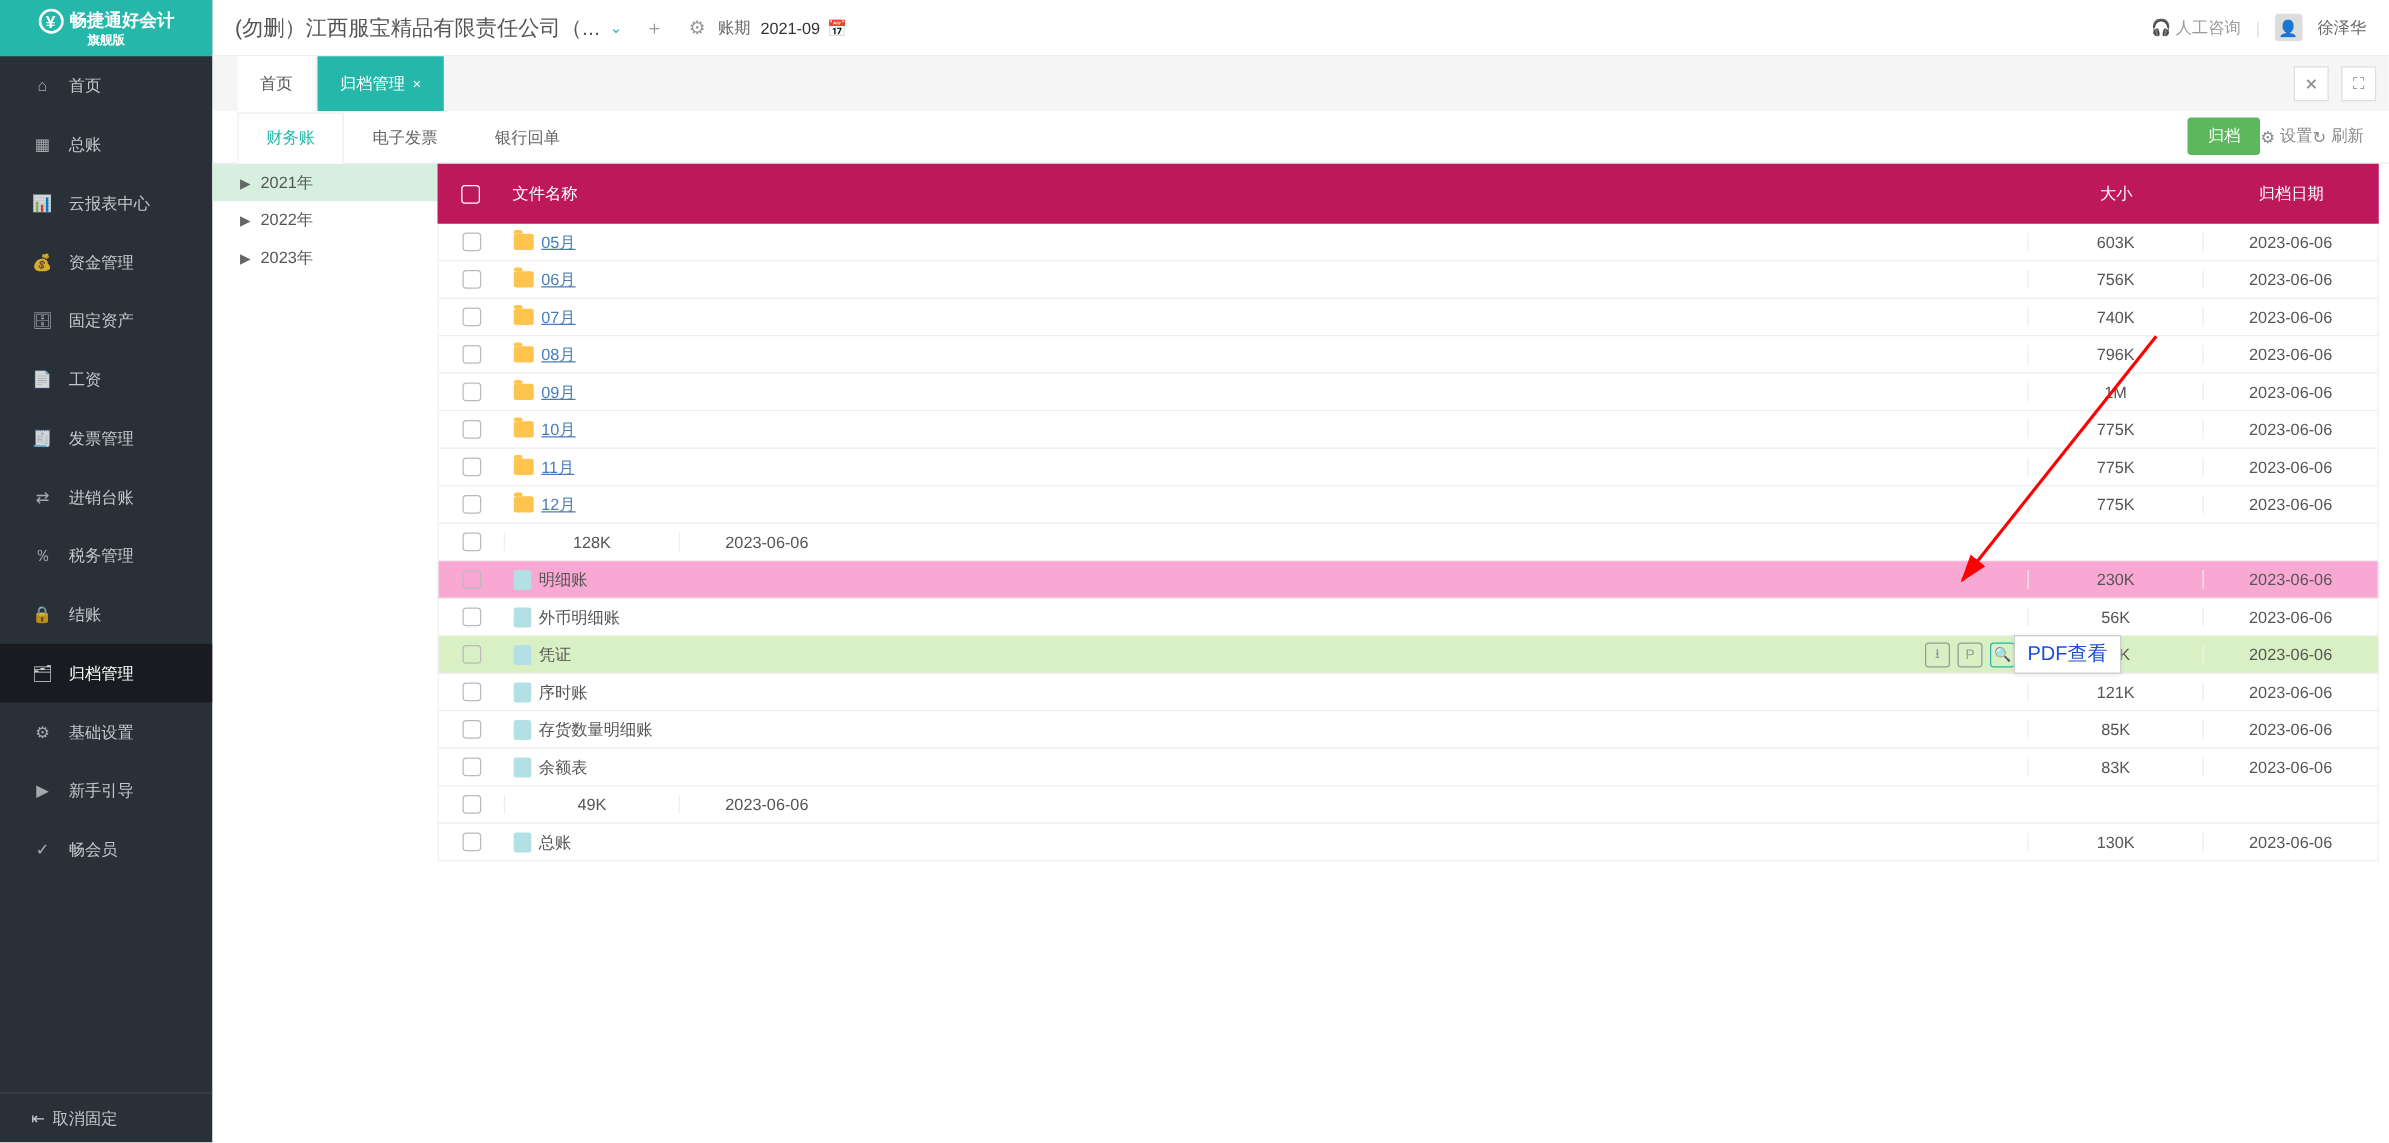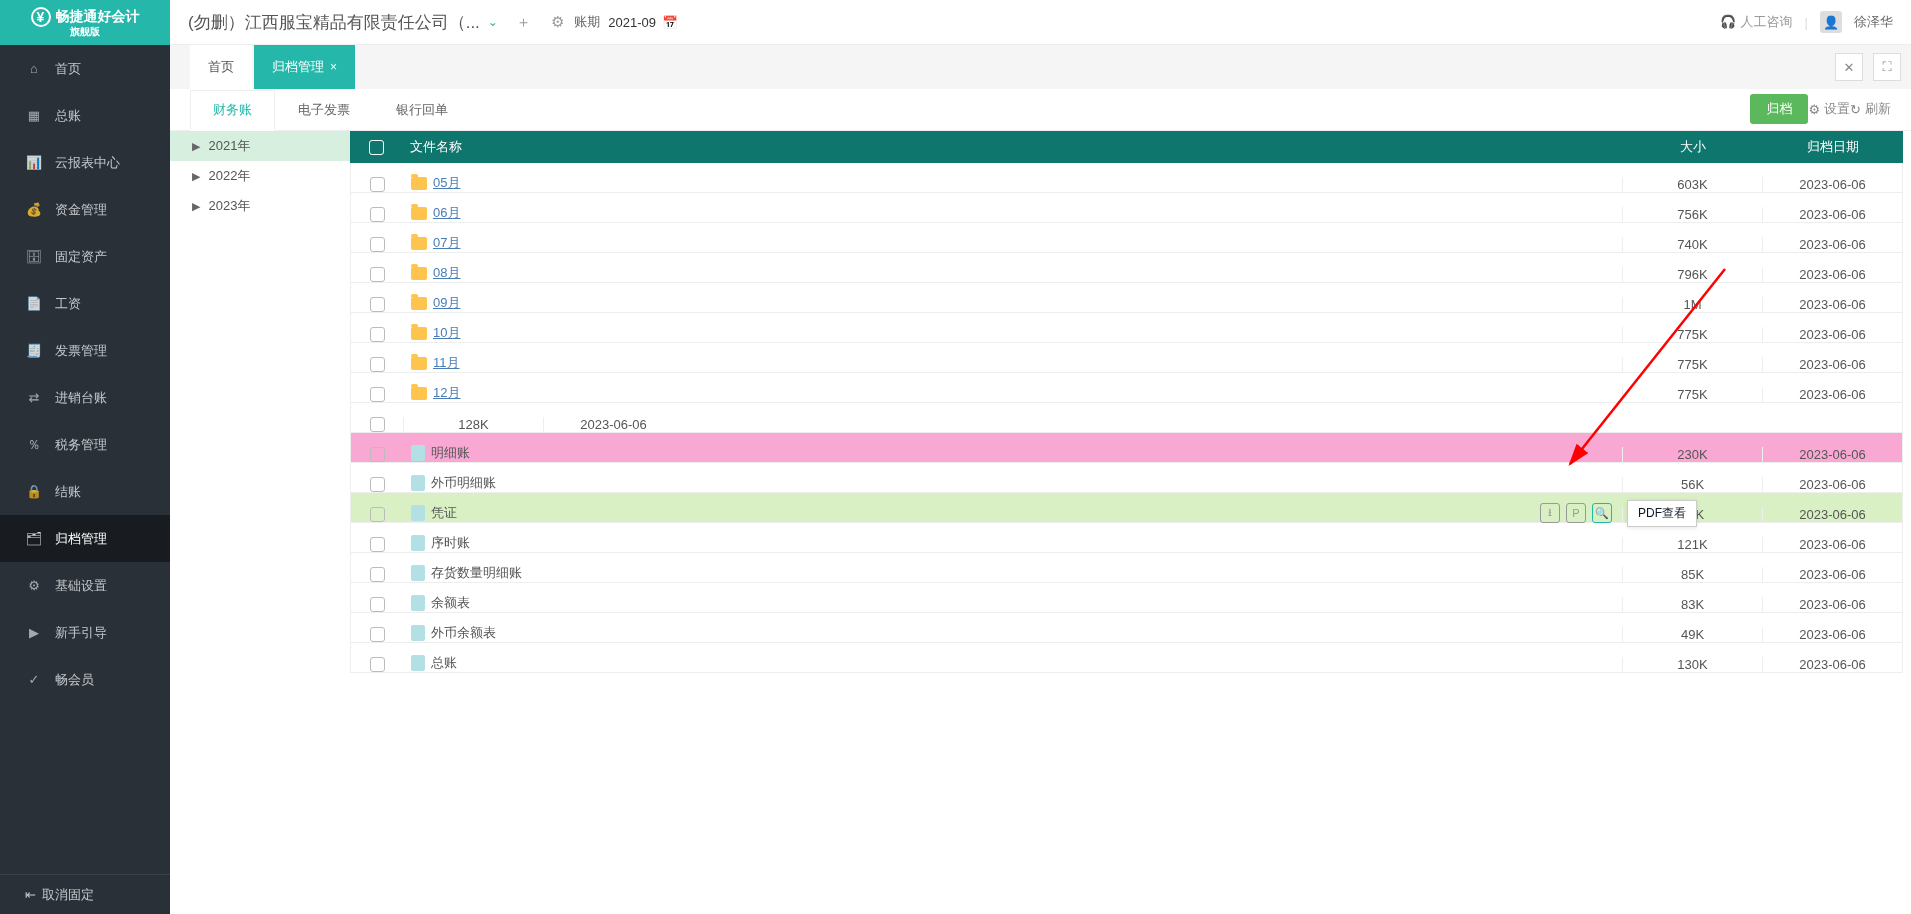--- a/index.html
+++ b/index.html
@@ -49,43 +49,43 @@
 .link-btn{color:#888;cursor:pointer;display:flex;align-items:center;gap:4px}
 
 
 .body{flex:1;display:flex;min-height:0}
 .tree{width:180px;padding-top:0}
 .tree-item{height:30px;display:flex;align-items:center;padding-left:22px;cursor:pointer;color:#555}
 .tree-item.sel{background:#d6efdf}
 .tree-caret{margin-right:8px;color:#666;font-size:11px}
 
 .table-wrap{flex:1;display:flex;flex-direction:column;min-width:0;padding-right:8px}
-.thead{height:32px;background:#0f766e;color:#fff;display:flex;align-items:center;font-size:13px}
+.thead{height:48px;background:#be185d;color:#fff;display:flex;align-items:center;font-size:13px}
 .th-check{width:52px;display:flex;justify-content:center}
 .th-name{flex:1;padding-left:8px}
 .th-size{width:140px;text-align:center}
 .th-date{width:140px;text-align:center}
 .chk{width:15px;height:15px;border:1px solid #fff;border-radius:3px;display:inline-block}
 .tbody{flex:1;overflow:auto}
-.row{height:30px;display:flex;align-items:flex-end;border-bottom:1px solid #eee;border-left:1px solid #eee;border-right:1px solid #eee;font-size:13px;position:relative}
+.row{height:30px;display:flex;align-items:center;border-bottom:1px solid #eee;border-left:1px solid #eee;border-right:1px solid #eee;font-size:13px;position:relative}
 .row .chk{border-color:#bbb}
 .row.hl1{background:#f9a8d4}
 .row.hl2{background:#d9f0c5}
 .cell-check{width:52px;display:flex;justify-content:center}
 .cell-name{flex:1;display:flex;align-items:center;gap:6px;padding-left:8px;color:#555;min-width:0}
 .cell-size{width:140px;text-align:center;color:#555;border-left:1px solid #eee}
 .cell-date{width:140px;text-align:center;color:#555;border-left:1px solid #eee}
 .folder-icon{width:16px;height:13px;background:#ffc44d;border-radius:2px;display:inline-block;position:relative}
 .folder-icon::before{content:"";position:absolute;top:-3px;left:0;width:7px;height:3px;background:#ffc44d;border-radius:2px 2px 0 0}
 .file-icon{width:14px;height:16px;background:#b3e0e5;border-radius:2px;display:inline-block}
 .link-text{color:#4a7db5;text-decoration:underline;cursor:pointer}
 .row-actions{position:absolute;right:290px;display:flex;gap:6px;align-items:center}
 .act-icon{width:20px;height:20px;border:1px solid #999;border-radius:3px;display:flex;align-items:center;justify-content:center;color:#999;font-size:11px;cursor:pointer}
 .act-icon.on{border-color:#25b7aa;color:#25b7aa}
-.tooltip{position:absolute;right:205px;background:#fff;border:1px solid #ccc;padding:4px 10px;font-size:12px;color:#0f172a;white-space:nowrap;box-shadow:0 1px 4px rgba(0,0,0,0.1)}
+.tooltip{position:absolute;right:205px;background:#fff;border:1px solid #ccc;padding:4px 10px;font-size:16px;color:#1d4ed8;white-space:nowrap;box-shadow:0 1px 4px rgba(0,0,0,0.1)}
 
 
 .arrow{position:absolute;pointer-events:none}
 
 svg{display:block}
 </style>
 </head>
 <body>
 
 <div class="app">
@@ -401,24 +401,20 @@
                   <span class="file-icon"></span>
                   <span>余额表</span>
                 </div>
                 <div class="cell-size">83K</div>
                 <div class="cell-date">2023-06-06</div>
               </div>
               <div class="row">
                 <div class="cell-check">
                   <span class="chk"></span>
                 </div>
-                <div class="cell-name">
-                  <span class="file-icon"></span>
-                  <span>外币余额表</span>
-                </div>
                 <div class="cell-size">49K</div>
                 <div class="cell-date">2023-06-06</div>
               </div>
               <div class="row">
                 <div class="cell-check">
                   <span class="chk"></span>
                 </div>
                 <div class="cell-name">
                   <span class="file-icon"></span>
                   <span>总账</span>

